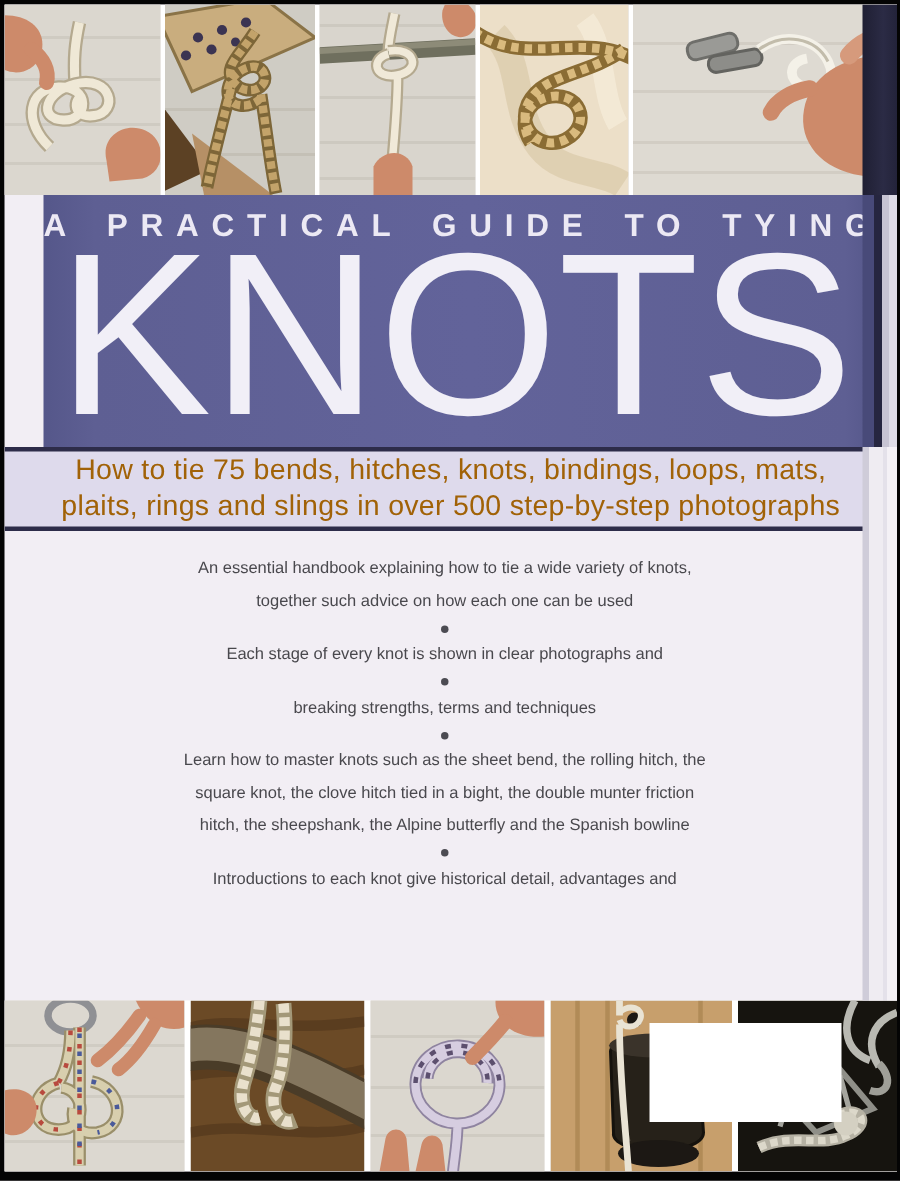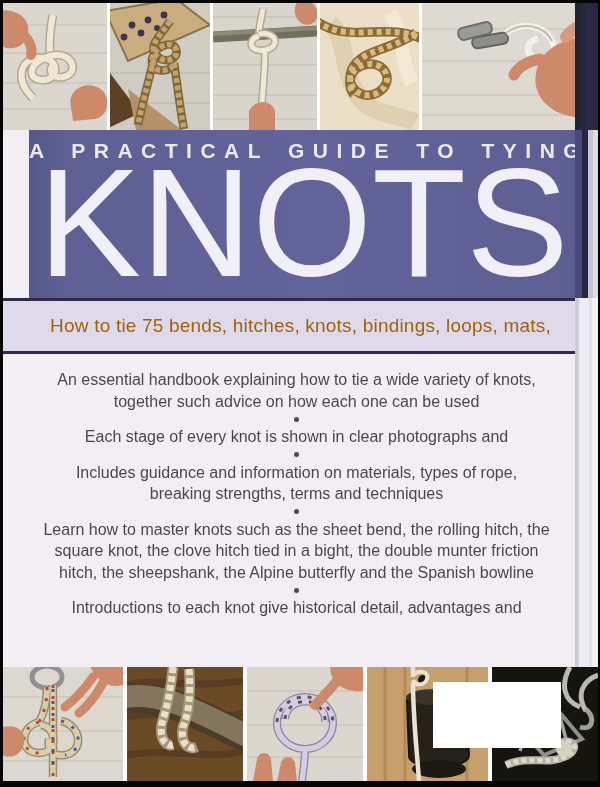--- a/index.html
+++ b/index.html
@@ -24,21 +24,21 @@
 
   
   .subtitle-band{position:absolute;top:295px;left:0;right:0;height:56px;box-sizing:border-box;
                  background:#dedaec;border-top:3px solid #2d2c49;border-bottom:3px solid #2d2c49;
                  display:flex;flex-direction:column;justify-content:center;}
   .subtitle-line{text-align:center;font-size:19px;line-height:24px;color:#a16207;
                  letter-spacing:.2px;white-space:nowrap;}
 
   
   .body-text{position:absolute;top:351px;left:0;right:8px;height:313px;padding-top:15px;box-sizing:border-box;}
-  .blurb-line{text-align:center;font-size:16px;line-height:21.5px;color:#49484d;white-space:nowrap;}
+  .blurb-line{text-align:center;font-size:11px;line-height:21.5px;color:#49484d;white-space:nowrap;}
   .dot-sep{height:14px;display:flex;align-items:center;justify-content:center;}
   .dot-sep::after{content:"";width:5px;height:5px;border-radius:50%;background:#4c4b52;}
 
   
   .edge{position:absolute;right:0;width:23px;}
   .edge-a{top:0;height:127px;background:linear-gradient(90deg,#1f1f33 0,#2b2b45 60%,#23233a 100%);}
   .edge-b{top:127px;height:168px;background:linear-gradient(90deg,#484a79 0 32%,#262640 32% 56%,#c7c4d3 56% 78%,#dddbe6 78% 100%);}
   .edge-c{top:295px;height:369px;background:linear-gradient(90deg,#cfccd9 0 18%,#efecf2 18% 60%,#e4e1ea 60% 72%,#f4f1f6 72% 100%);}
 
   
@@ -119,29 +119,29 @@
       </div>
     </div>
 
     <div class="title-band">
       <div class="tagline">A PRACTICAL GUIDE TO TYING</div>
       <div class="big-title">KNOTS</div>
     </div>
 
     <div class="subtitle-band">
       <div class="subtitle-line">How to tie 75 bends, hitches, knots, bindings, loops, mats,</div>
+      <div class="subtitle-line">plaits, rings and slings in over 500 step-by-step photographs</div>
     </div>
 
     <div class="body-text">
       <div class="blurb-line">An essential handbook explaining how to tie a wide variety of knots,</div>
       <div class="blurb-line">together such advice on how each one can be used</div>
       <div class="dot-sep"></div>
       <div class="blurb-line">Each stage of every knot is shown in clear photographs and</div>
       <div class="dot-sep"></div>
-      <div class="blurb-line">Includes guidance and information on materials, types of rope,</div>
       <div class="blurb-line">breaking strengths, terms and techniques</div>
       <div class="dot-sep"></div>
       <div class="blurb-line">Learn how to master knots such as the sheet bend, the rolling hitch, the</div>
       <div class="blurb-line">square knot, the clove hitch tied in a bight, the double munter friction</div>
       <div class="blurb-line">hitch, the sheepshank, the Alpine butterfly and the Spanish bowline</div>
       <div class="dot-sep"></div>
       <div class="blurb-line">Introductions to each knot give historical detail, advantages and</div>
     </div>
 
     <div class="strip strip-bottom">

